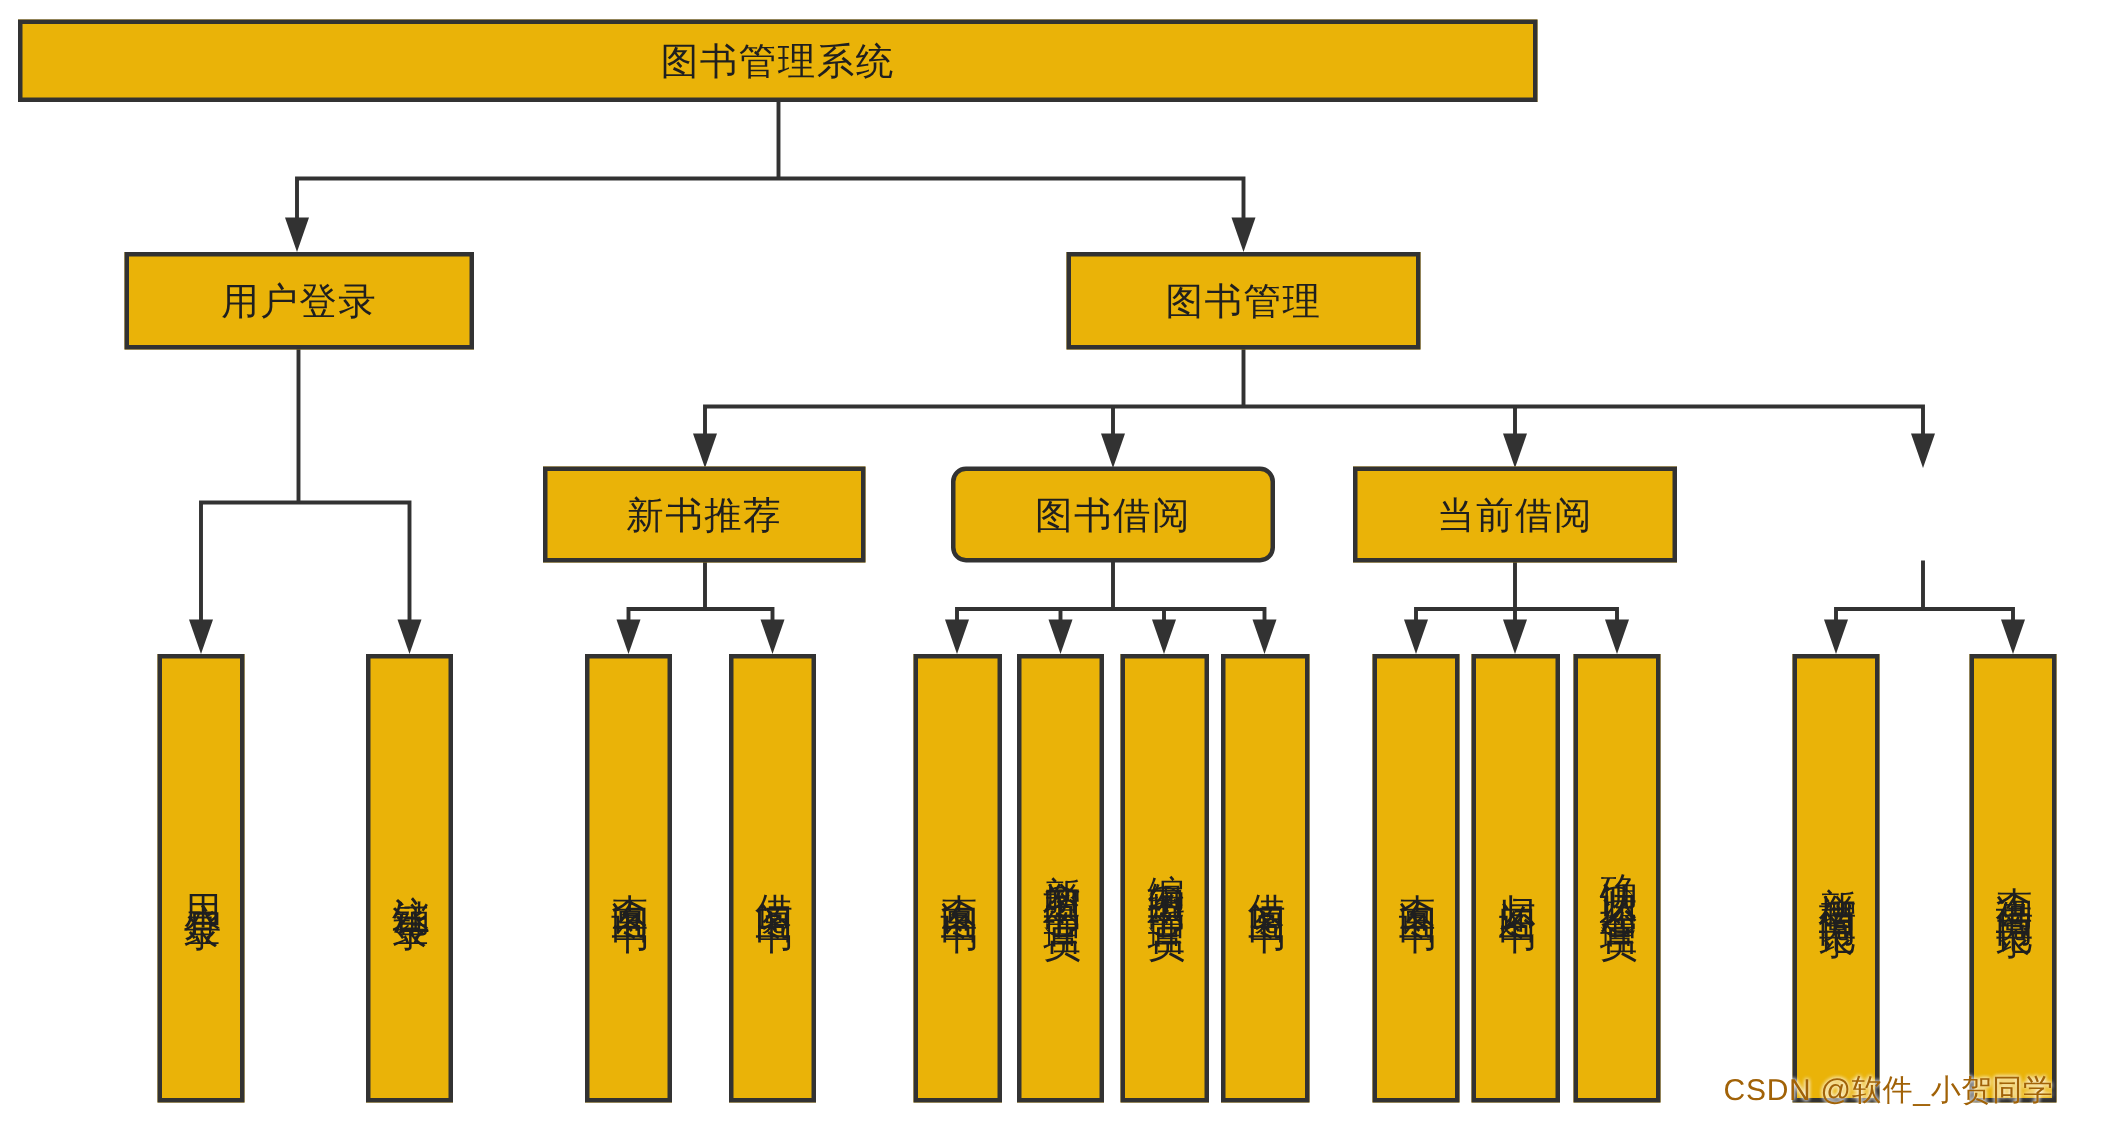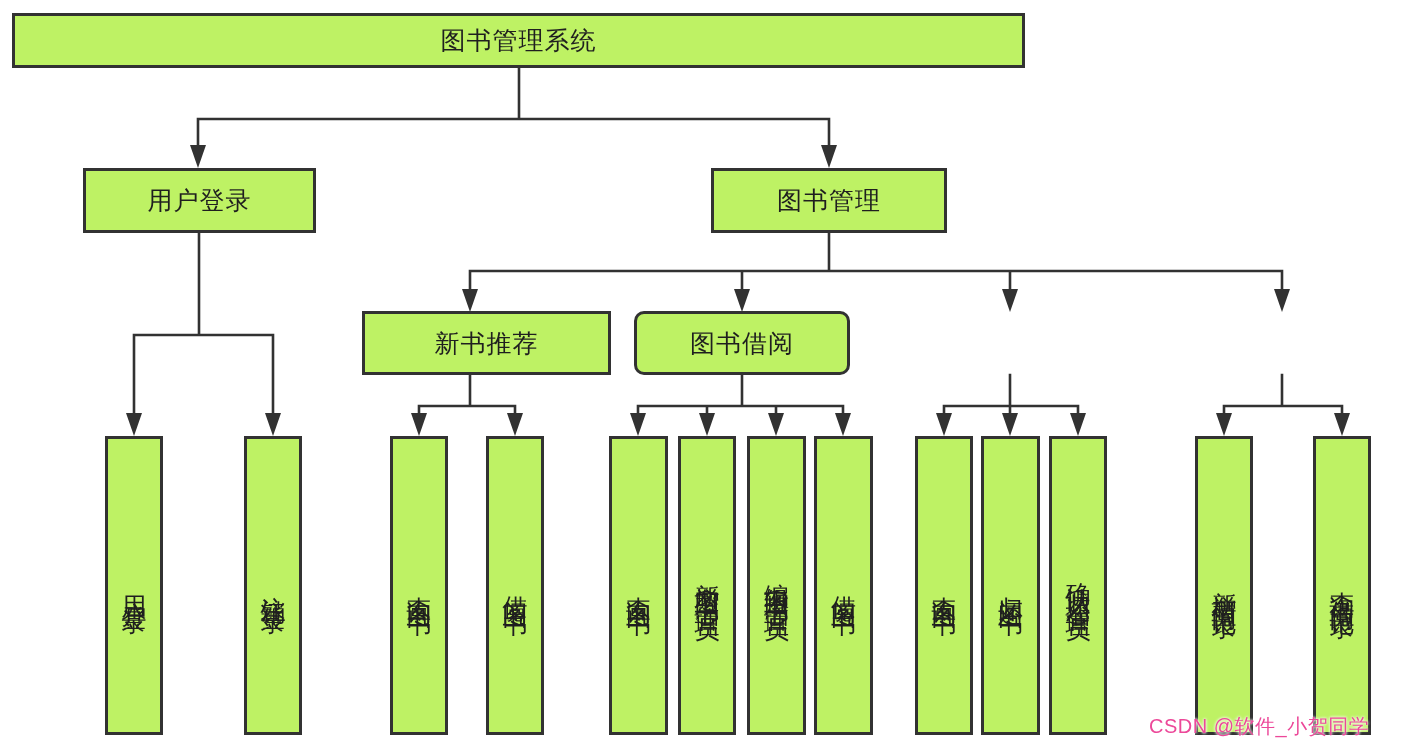--- a/index.html
+++ b/index.html
@@ -20,21 +20,21 @@
     fill: none;
     stroke: #323232;
     stroke-width: 2.6;
     stroke-linecap: square;
   }
   .arrow { fill: #323232; stroke: none; }
   .node {
     position: absolute;
     box-sizing: border-box;
     border: 3px solid #323232;
-    background: #bef264;
+    background: #eab308;
     display: flex;
     align-items: center;
     justify-content: center;
     color: #1f1f1f;
   }
   .node .label {
     font-size: 25px;
     letter-spacing: 1px;
     white-space: nowrap;
   }
@@ -42,21 +42,21 @@
     writing-mode: vertical-rl;
     text-orientation: mixed;
     letter-spacing: 5px;
     line-height: 1;
   }
   .watermark {
     position: absolute;
     left: 1149px;
     top: 713px;
     font-size: 20px;
-    color: #ec4899;
+    color: #a16207;
     letter-spacing: 0.5px;
     white-space: nowrap;
     text-shadow: 0 0 3px #ffffff, 0 0 3px #ffffff;
     z-index: 5;
   }
 </style>
 </head>
 <body>
 
 <div class="stage">
@@ -104,25 +104,28 @@
     <span class="label">图书管理系统</span>
   </div>
 
   <div class="node h" style="left:83px; top:168px; width:233px; height:65px;">
     <span class="label">用户登录</span>
   </div>
   <div class="node h" style="left:711px; top:168px; width:236px; height:65px;">
     <span class="label">图书管理</span>
   </div>
 
-  <div class="node h" style="left:362px; top:311px; width:249px; height:64px;">
+  <div class="node h" style="left:362px; top:311px; width:215px; height:64px;">
     <span class="label">新书推荐</span>
   </div>
   <div class="node h" style="left:634px; top:311px; width:216px; height:64px;border-radius:10px;">
     <span class="label">图书借阅</span>
+  </div>
+  <div class="node h" style="left:902px; top:311px; width:216px; height:64px;">
+    <span class="label">当前借阅</span>
   </div>
 
   <div class="node v" style="left:105px; top:436px; width:58px; height:299px;">
     <span class="label">用户登录</span>
   </div>
   <div class="node v" style="left:244px; top:436px; width:58px; height:299px;">
     <span class="label">注销登录</span>
   </div>
 
   <div class="node v" style="left:390px; top:436px; width:58px; height:299px;">

